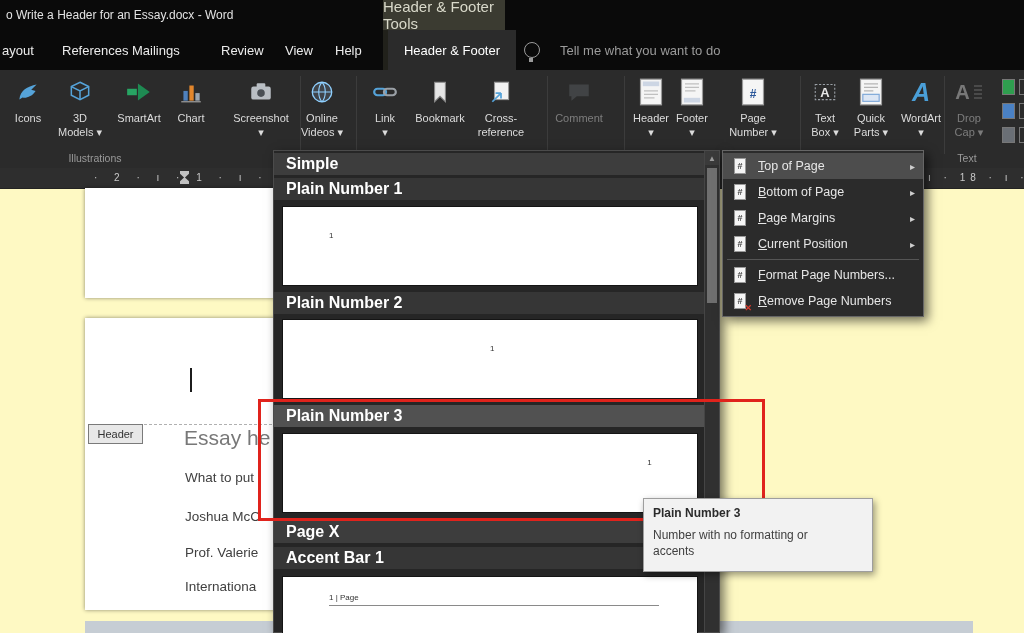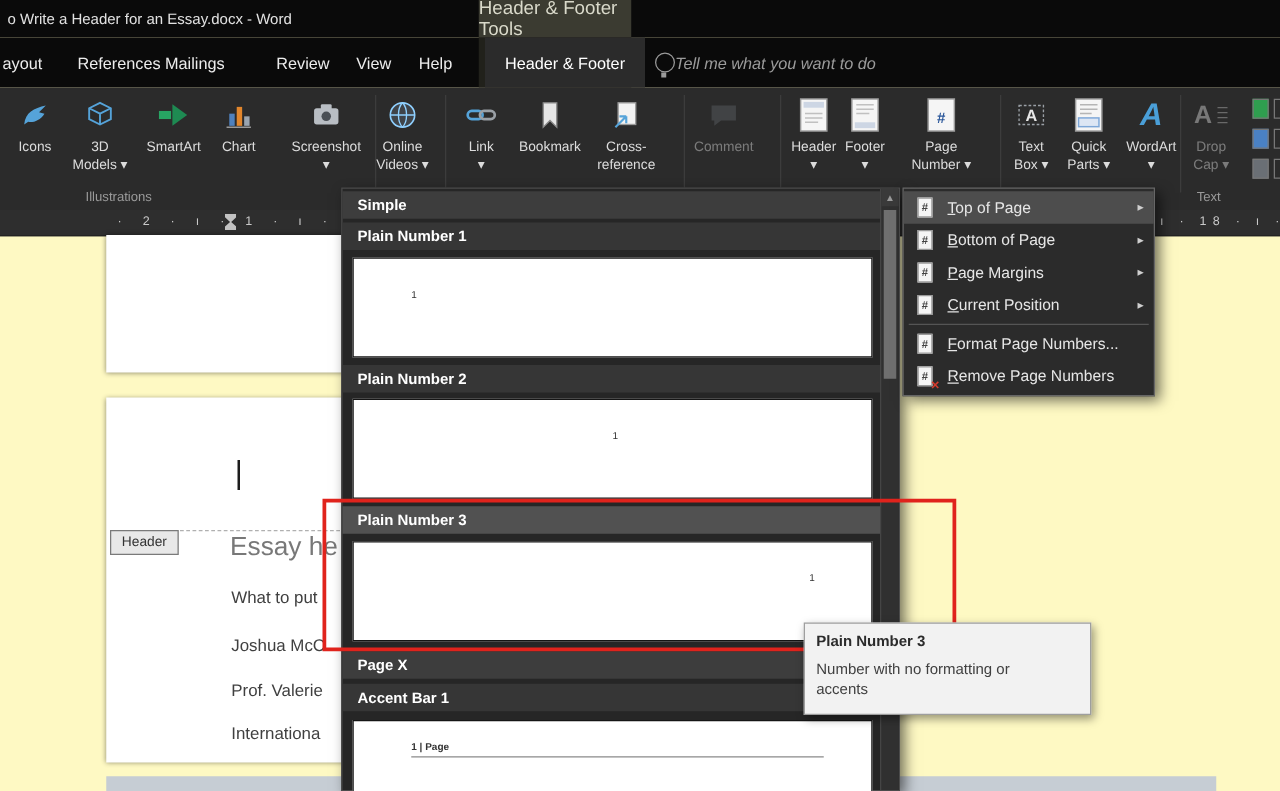--- a/index.html
+++ b/index.html
@@ -10,22 +10,22 @@
   .titlebar{position:absolute;left:0;top:0;width:1024px;height:30px;background:#0a0a0a;}
   .doc-title{position:absolute;left:6px;top:8px;font-size:12px;color:#e2e2e2;white-space:nowrap;}
   .ctx-header{position:absolute;left:383px;top:0;width:122px;height:30px;background:#3b3b31;
               color:#d9d9ca;font-size:15px;display:flex;align-items:center;justify-content:center;}
 
   
   .tabrow{position:absolute;left:0;top:30px;width:1024px;height:40px;background:#0a0a0a;}
   .tab{position:absolute;top:0;height:40px;display:flex;align-items:center;font-size:13px;color:#ececec;cursor:default;}
   .ctxzone{position:absolute;left:383px;top:0;width:122px;height:40px;background:#21211b;}
   .tab.active{left:388px;width:128px;background:#2b2b2b;color:#fff;justify-content:center;}
-  .tellme{position:absolute;left:524px;top:0;height:40px;display:flex;align-items:center;gap:0;
-          color:#9b9b9b;font-size:13px;font-style:italic;}
+  .tellme{position:absolute;left:524px;top:0;height:40px;display:flex;align-items:center;gap:20px;
+          color:#9b9b9b;font-size:13px;}
   .bulb{width:14px;height:14px;border:1.5px solid #9b9b9b;border-radius:50%;position:relative;flex:0 0 auto;}
   .bulb::after{content:"";position:absolute;left:4px;bottom:-5px;width:4px;height:4px;background:#9b9b9b;}
 
   
   .ribbon{position:absolute;left:0;top:70px;width:1024px;height:98px;background:#2b2b2b;border-bottom:1px solid #1a1a1a;}
   .rbtn{position:absolute;top:2px;height:80px;display:flex;flex-direction:column;align-items:center;
         color:#dcdcdc;font-size:11px;cursor:default;}
   .ric{height:34px;margin-top:3px;display:flex;align-items:center;justify-content:center;position:relative;}
   .rlb{white-space:pre-line;text-align:center;line-height:1.3;margin-top:2px;}
   .rbtn.dim{opacity:.45;}
@@ -57,27 +57,27 @@
           justify-content:center;box-sizing:border-box;z-index:6;}
   .hdrline{position:absolute;left:144px;top:424px;width:128px;border-top:1px dashed #b0b0b0;z-index:6;}
   .cursorbar{position:absolute;left:190px;top:368px;width:2px;height:24px;background:#1c1c1c;z-index:6;}
   .doc-heading{position:absolute;left:184px;top:426px;font-size:21px;color:#787878;z-index:6;white-space:nowrap;}
   .doc-line{position:absolute;left:185px;font-size:13.5px;color:#404040;z-index:6;white-space:nowrap;}
 
   
   .gallery{position:absolute;left:273px;top:150px;width:447px;height:483px;background:#262626;
            border:1px solid #4b4b4b;box-shadow:4px 4px 10px rgba(0,0,0,.55);z-index:20;box-sizing:border-box;}
   .gal-strip{position:absolute;left:0;width:431px;height:22px;background:#3d3d3d;color:#fff;
-             font-weight:bold;font-size:12px;line-height:22px;padding-left:12px;box-sizing:border-box;}
+             font-weight:bold;font-size:16px;line-height:22px;padding-left:12px;box-sizing:border-box;}
   .gal-strip.item{background:#363636;cursor:default;}
   .gal-strip.hot{background:#515151;}
   .gal-prev{position:absolute;left:8px;width:414px;height:78px;background:#fff;border:1px solid #151515;cursor:default;}
   .pnum{position:absolute;top:24px;font-size:8px;color:#333;}
   .pnum.l{left:46px;} .pnum.c{left:50%;} .pnum.r{left:88%;}
-  .acc-text{position:absolute;left:46px;top:16px;font-size:8px;font-weight:bold;color:#333;white-space:nowrap;}
+  .acc-text{position:absolute;left:46px;top:16px;font-size:8px;font-weight:normal;color:#333;white-space:nowrap;}
   .acc-line{position:absolute;left:46px;top:28px;width:330px;border-top:1px solid #8a8a8a;}
   .gscroll{position:absolute;right:0;top:0;width:14px;height:100%;background:#303030;border-left:1px solid #454545;}
   .gs-up{height:14px;color:#9a9a9a;font-size:8px;text-align:center;line-height:15px;background:#3a3a3a;cursor:default;}
   .gs-thumb{position:absolute;left:2px;top:17px;width:10px;height:135px;background:#6f6f6f;cursor:default;}
 
   
   .menu{position:absolute;left:722px;top:150px;width:202px;background:#2b2b2b;border:1px solid #666;
         box-shadow:4px 4px 10px rgba(0,0,0,.55);z-index:30;padding:2px 0;box-sizing:border-box;}
   .mi{display:flex;align-items:center;height:26px;color:#e6e6e6;font-size:12.5px;padding:0 8px;
       position:relative;cursor:default;}

